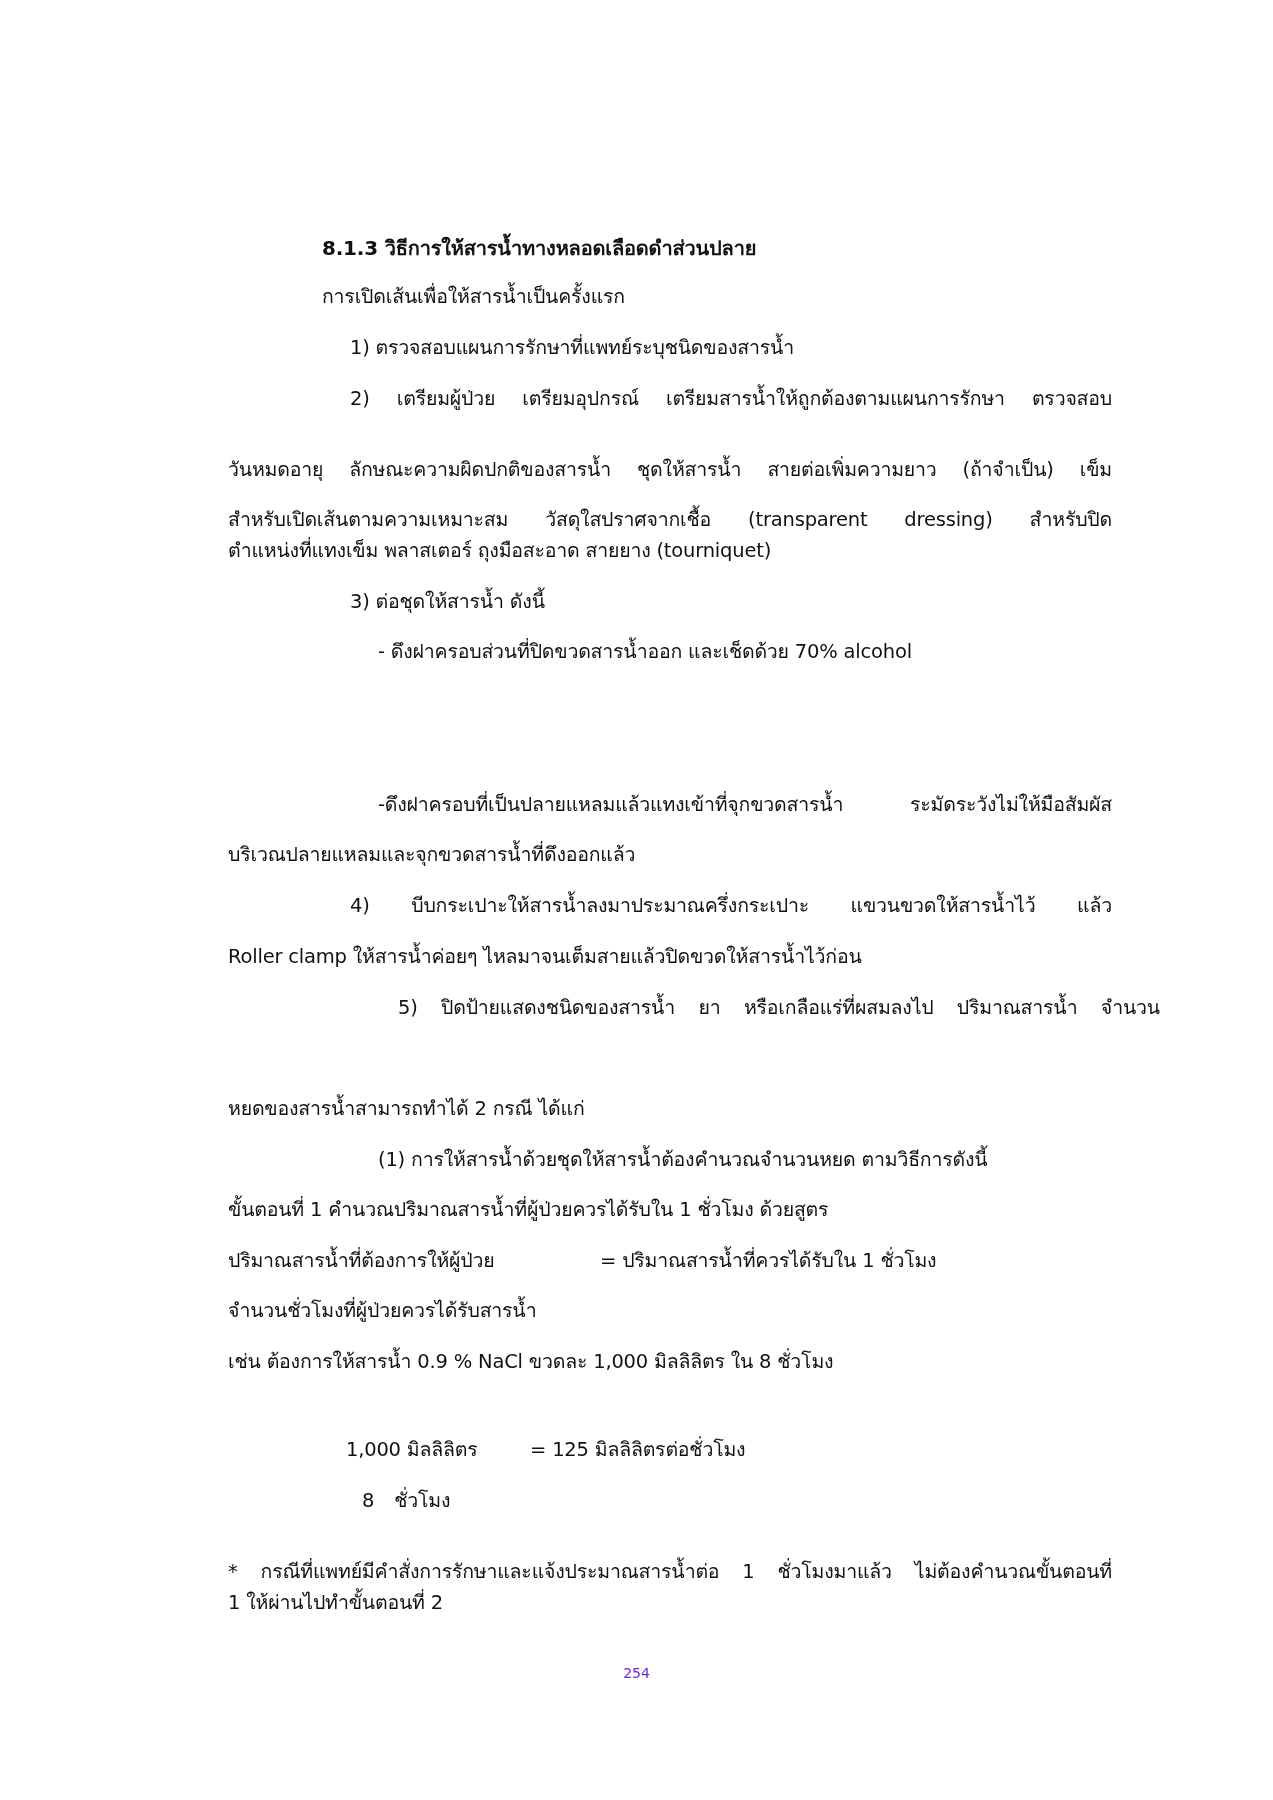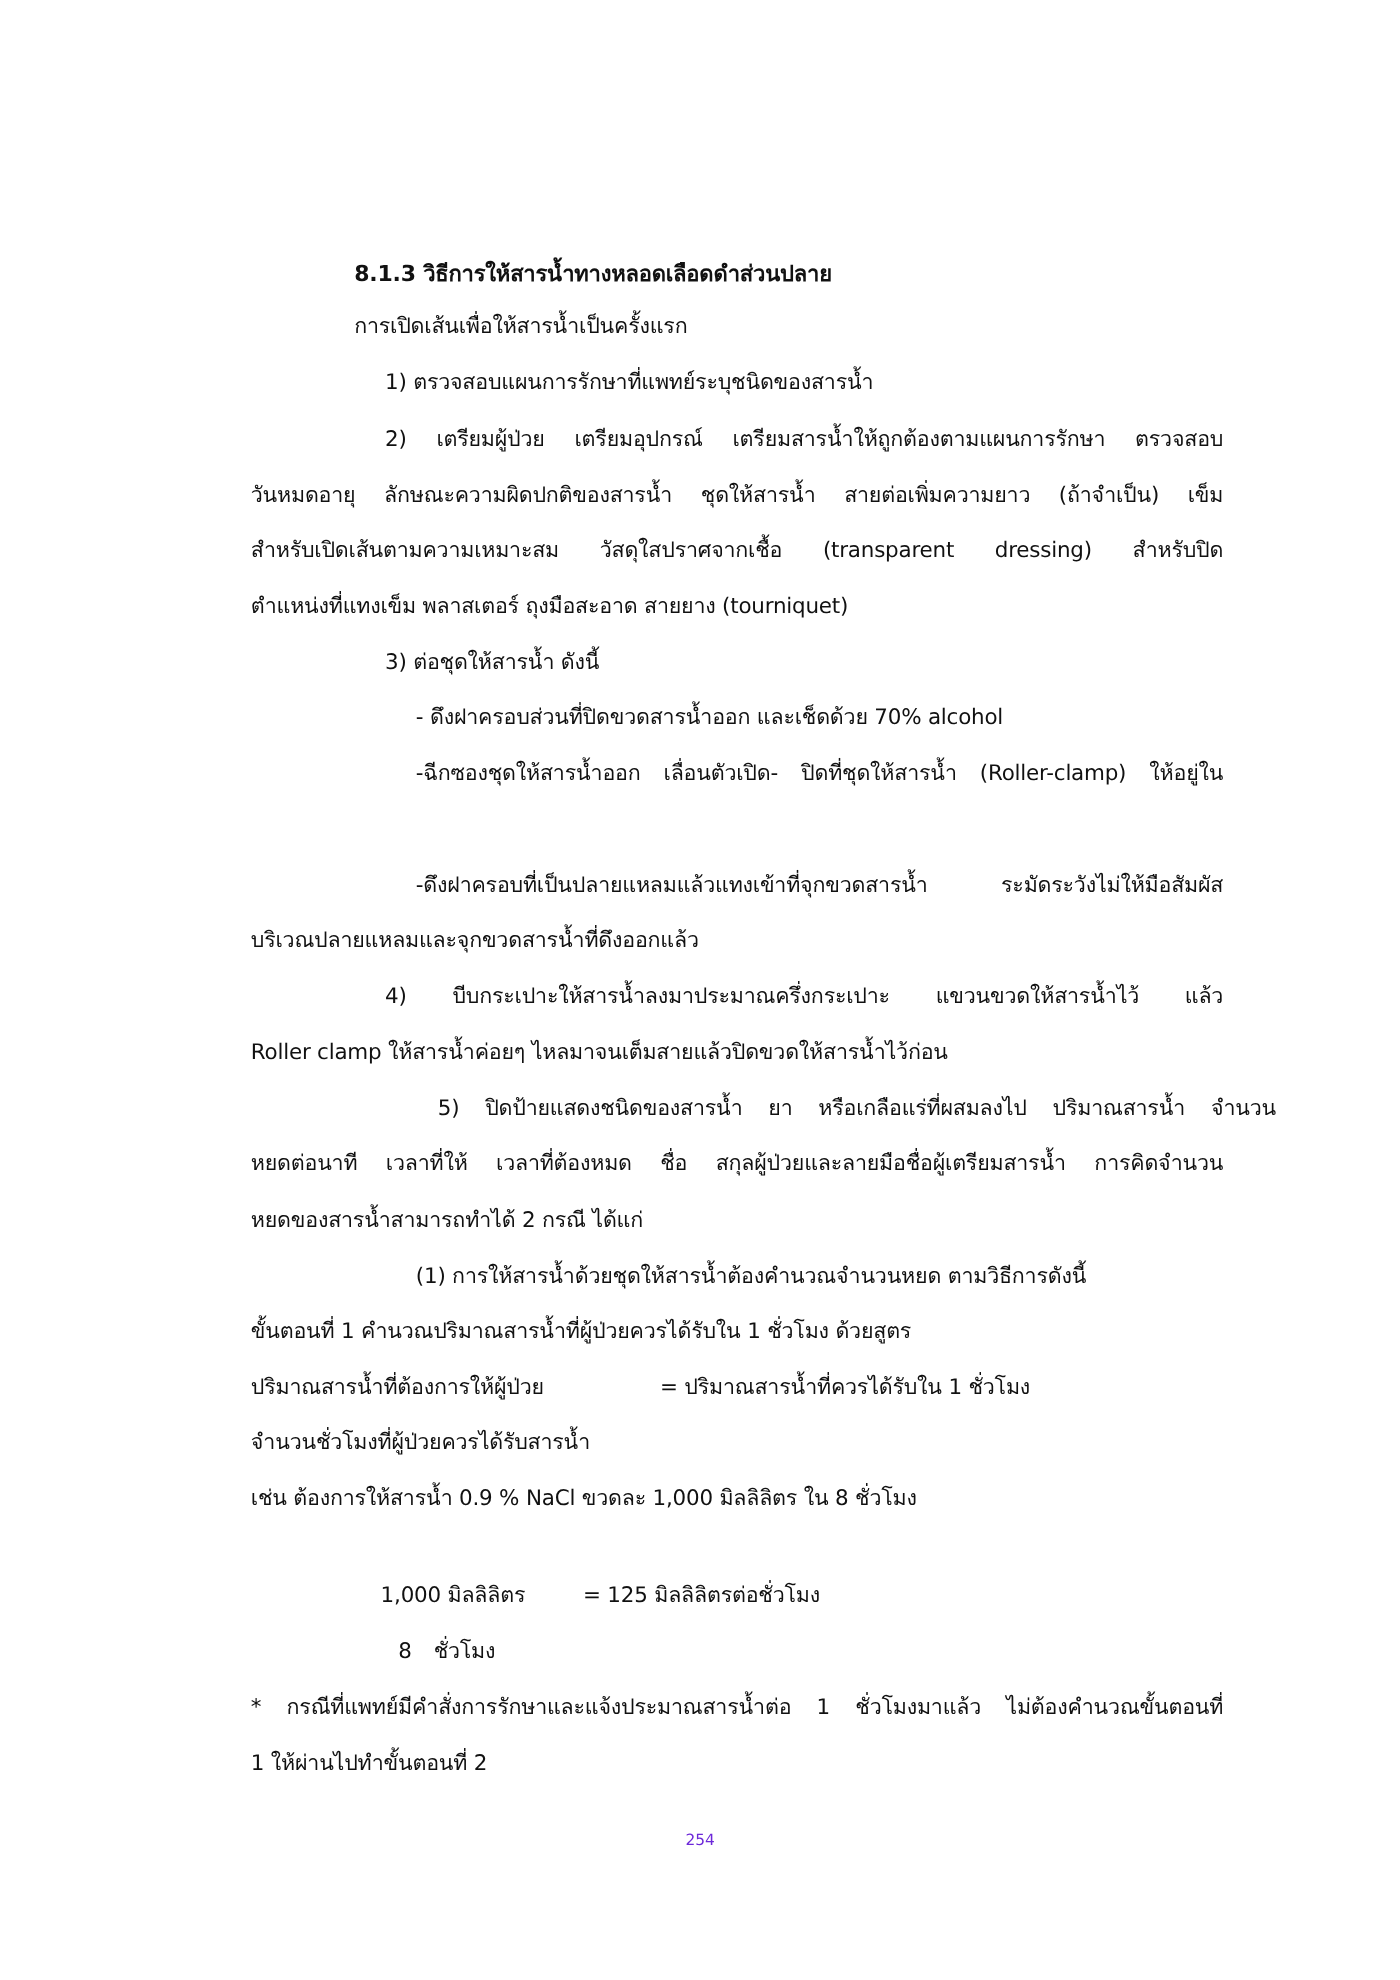--- a/index.html
+++ b/index.html
@@ -26,20 +26,21 @@
       white-space: nowrap;
       font-size: 19.5px;
       line-height: 30px;
       letter-spacing: -0.2px;
     }
     .justify {
       width: 884px;
       text-align: justify;
       text-align-last: justify;
       white-space: normal;
+      margin-top: 20px;
     }
     .bold { font-weight: bold; font-size: 20px; }
     .u { text-underline-offset: 4px; }
     .page-number {
       position: absolute;
       left: 0; width: 1273px;
       top: 1663px;
       text-align: center;
       font-size: 14px;
       line-height: 20px;
@@ -57,29 +58,27 @@
 
   <div class="line" style="left:350px; top:333px;">1) ตรวจสอบแผนการรักษาที่แพทย์ระบุชนิดของสารน้ำ</div>
 
   <div class="line" style="left:350px; top:384px; width:762px; text-align:justify; text-align-last:justify; white-space:normal;">2) เตรียมผู้ป่วย เตรียมอุปกรณ์ เตรียมสารน้ำให้ถูกต้องตามแผนการรักษา ตรวจสอบ</div>
   <div class="line justify" style="left:228px; top:435px;">วันหมดอายุ ลักษณะความผิดปกติของสารน้ำ ชุดให้สารน้ำ สายต่อเพิ่มความยาว (ถ้าจำเป็น) เข็ม</div>
   <div class="line justify" style="left:228px; top:485px;">สำหรับเปิดเส้นตามความเหมาะสม วัสดุใสปราศจากเชื้อ (transparent dressing) สำหรับปิด</div>
   <div class="line" style="left:228px; top:536px;">ตำแหน่งที่แทงเข็ม พลาสเตอร์ ถุงมือสะอาด สายยาง (tourniquet)</div>
 
   <div class="line" style="left:350px; top:587px;">3) ต่อชุดให้สารน้ำ ดังนี้</div>
   <div class="line" style="left:378px; top:637px;">- ดึงฝาครอบส่วนที่ปิดขวดสารน้ำออก และเช็ดด้วย 70% alcohol</div>
-  <div class="line" style="left:378px; top:688px; width:734px; text-align:justify; text-align-last:justify; white-space:normal;">-ฉีกซองชุดให้สารน้ำออก เลื่อนตัวเปิด- ปิดที่ชุดให้สารน้ำ (Roller-clamp) ให้อยู่ใน</div>
   <div class="line" style="left:378px; top:790px; width:734px; text-align:justify; text-align-last:justify; white-space:normal;">-ดึงฝาครอบที่เป็นปลายแหลมแล้วแทงเข้าที่จุกขวดสารน้ำ ระมัดระวังไม่ให้มือสัมผัส</div>
   <div class="line" style="left:228px; top:840px;">บริเวณปลายแหลมและจุกขวดสารน้ำที่ดึงออกแล้ว</div>
 
   <div class="line" style="left:350px; top:891px; width:762px; text-align:justify; text-align-last:justify; white-space:normal;">4) บีบกระเปาะให้สารน้ำลงมาประมาณครึ่งกระเปาะ แขวนขวดให้สารน้ำไว้ แล้ว</div>
   <div class="line" style="left:228px; top:942px;">Roller clamp ให้สารน้ำค่อยๆ ไหลมาจนเต็มสายแล้วปิดขวดให้สารน้ำไว้ก่อน</div>
 
   <div class="line" style="left:350px; top:993px; width:762px; text-align:justify; text-align-last:justify; white-space:normal;margin-left:48px;">5) ปิดป้ายแสดงชนิดของสารน้ำ ยา หรือเกลือแร่ที่ผสมลงไป ปริมาณสารน้ำ จำนวน</div>
-  <div class="line justify" style="left:228px; top:1043px;">หยดต่อนาที เวลาที่ให้ เวลาที่ต้องหมด ชื่อ สกุลผู้ป่วยและลายมือชื่อผู้เตรียมสารน้ำ การคิดจำนวน</div>
   <div class="line" style="left:228px; top:1094px;">หยดของสารน้ำสามารถทำได้ 2 กรณี ได้แก่</div>
 
   <div class="line" style="left:378px; top:1145px;">(1) การให้สารน้ำด้วยชุดให้สารน้ำต้องคำนวณจำนวนหยด ตามวิธีการดังนี้</div>
 
   <div class="line" style="left:228px; top:1195px;">
     <span class="u">ขั้นตอนที่ 1</span><span> คำนวณปริมาณสารน้ำที่ผู้ป่วยควรได้รับใน 1 ชั่วโมง ด้วยสูตร</span>
   </div>
 
   <div class="line u" style="left:228px; top:1246px;">ปริมาณสารน้ำที่ต้องการให้ผู้ป่วย</div>
   <div class="line" style="left:600px; top:1246px;">= ปริมาณสารน้ำที่ควรได้รับใน 1 ชั่วโมง</div>

